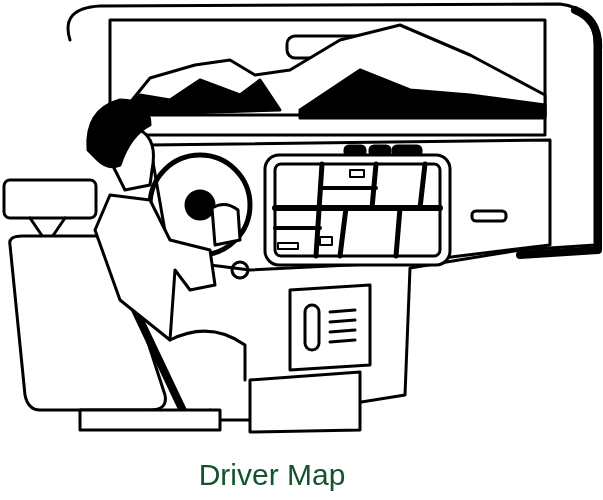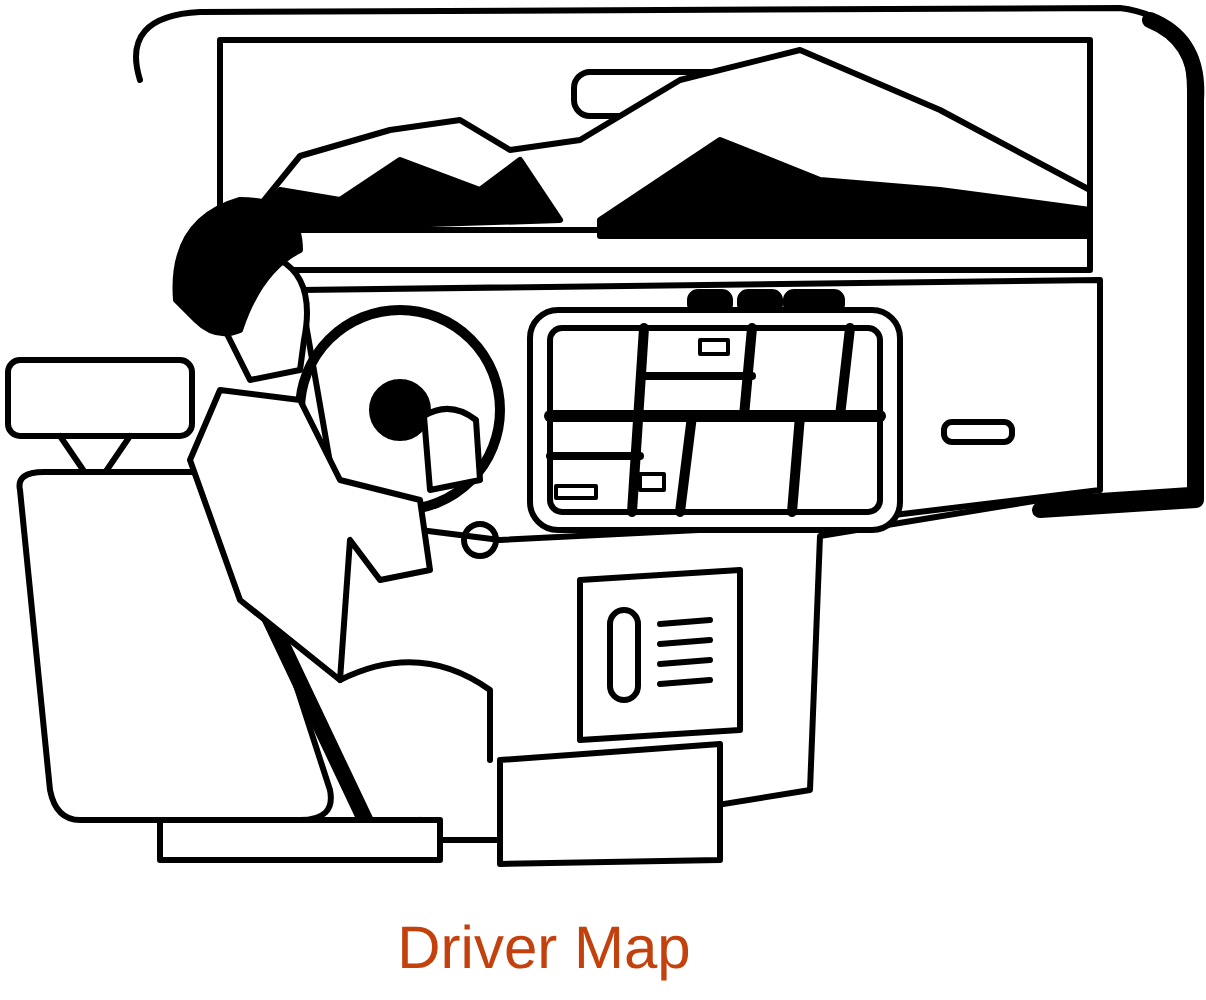--- a/index.html
+++ b/index.html
@@ -1,18 +1,18 @@
 <!DOCTYPE html>
 <html><head>
 <meta charset="utf-8">
 <style>
   html,body{margin:0;padding:0;background:#fff;}
   body{width:603px;height:500px;position:relative;overflow:hidden;font-family:"DejaVu Sans",sans-serif;}
   svg{position:absolute;left:0;top:0;}
-  .caption{position:absolute;left:0;width:544px;top:458px;text-align:center;font-size:30px;color:#c2410c;font-family:"Liberation Sans",sans-serif;}
+  .caption{position:absolute;left:0;width:544px;top:458px;text-align:center;font-size:30px;color:#14532d;font-family:"Liberation Sans",sans-serif;}
 </style>
 </head>
 <body>
 
 <svg width="603" height="460" viewBox="0 0 603 460">
   <g fill="none" stroke="#000" stroke-width="3" stroke-linejoin="round" stroke-linecap="round">
 
     <path d="M70 40 Q60 8 100 6 L560 4 Q595 8 595 45 L595 245 L520 250 L410 268 L405 395 L250 420 L215 420 L210 410" fill="#fff"></path>
     <path d="M575 10 Q600 20 598 50 L598 250 L520 255" stroke-width="8"></path>
 

